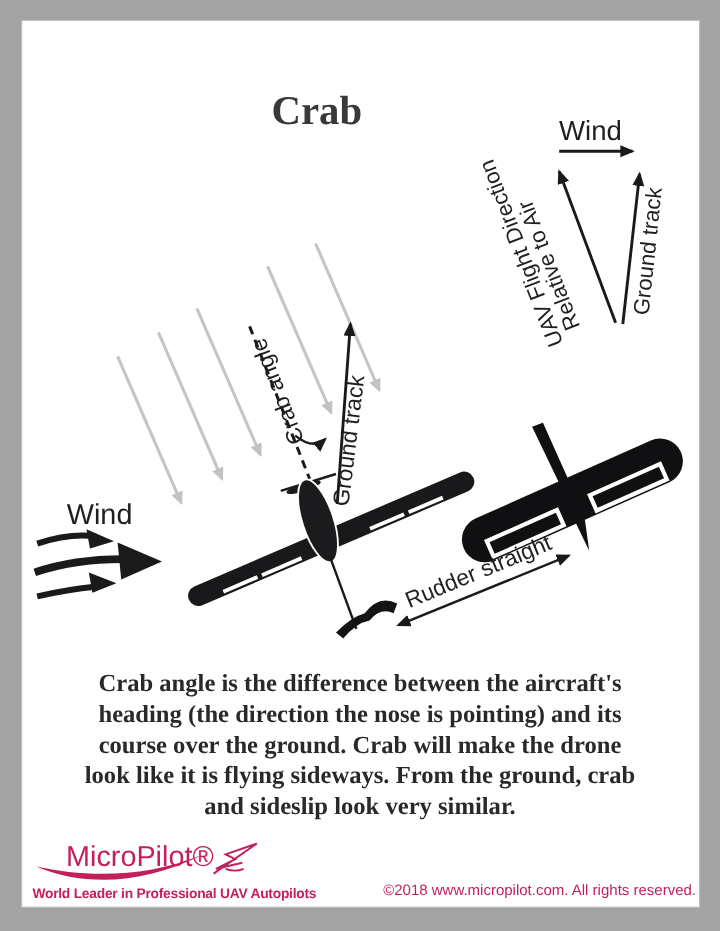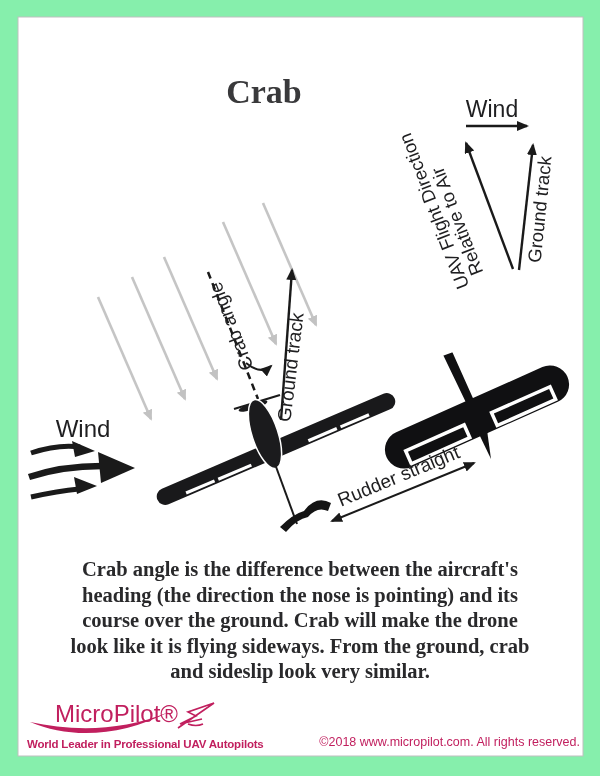--- a/index.html
+++ b/index.html
@@ -1,16 +1,16 @@
 <!DOCTYPE html>
 <html><head>
 <meta charset="utf-8">
 <style>
   html,body{margin:0;padding:0;background:#cacaca;}
-  .canvas{position:relative;width:600px;height:776px;background:#86efac;overflow:hidden;
+  .canvas{position:relative;width:600px;height:776px;background:#a3a3a3;overflow:hidden;
           font-family:"Liberation Sans",sans-serif;}
   svg{position:absolute;left:0;top:0;}
   text{user-select:none;}
   .title-txt{font-family:"Liberation Serif",serif;font-weight:bold;font-size:34px;fill:#39393b;}
   .body-line{font-family:"Liberation Serif",serif;font-weight:bold;font-size:20.5px;fill:#29292b;}
   .lbl{font-family:"Liberation Sans",sans-serif;fill:#1f1f21;}
   .lbl-24{font-size:24px;}
   .lbl-23{font-size:23px;}
   .lbl-19{font-size:19px;}
   .lbl-18{font-size:18.5px;}

